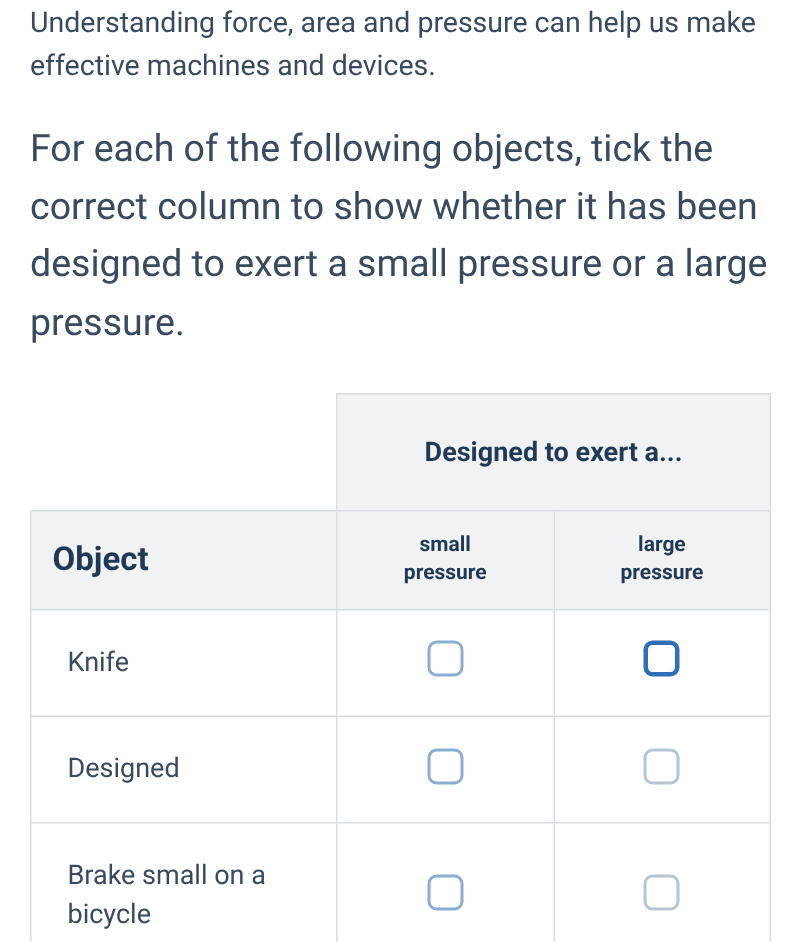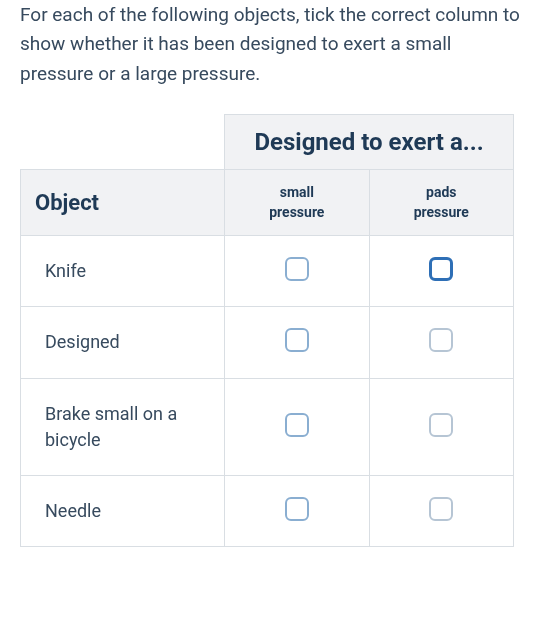--- a/index.html
+++ b/index.html
@@ -23,21 +23,21 @@
     padding:0 20px 30px 20px;
     box-sizing:border-box;
   }
   p.lead{
     font-size:19px;
     line-height:1.55;
     margin:0 0 22px 0;
     color:var(--ink);
   }
   p.instruction{
-    font-size:19px;
+    font-size:25px;
     line-height:1.55;
     margin:0 0 26px 0;
     color:var(--ink);
   }
 
   table.quiz{
     width:494px;
     border-collapse:collapse;
     font-size:18px;
   }
@@ -46,23 +46,23 @@
   }
   
   th.corner{
     border:none !important;
     background:transparent;
   }
   th.span-head{
     background:var(--head-bg);
     color:var(--ink-strong);
     font-weight:700;
-    padding:13px 10px;
+    padding:28px 10px;
     text-align:center;
-    font-size:24px;
+    font-size:18px;
   }
   th.obj-head{
     background:var(--head-bg);
     color:var(--ink-strong);
     font-weight:700;
     text-align:left;
     padding:20px 14px;
     width:198px;
     font-size:22px;
   }
@@ -96,37 +96,38 @@
   }
   .cb.soft{border:2px solid var(--cb-border-soft);}
   .cb.strong{border:3px solid var(--cb-border);}
   .cb.muted{border:2px solid var(--cb-border-muted);}
 </style>
 </head>
 <body>
 
 <div class="page">
 
+  <p class="lead">Understanding force, area and pressure can help us make effective machines and devices.</p>
 
   <p class="instruction">For each of the following objects, tick the correct column to show whether it has been designed to exert a small pressure or a large pressure.</p>
 
   <table class="quiz">
     <thead>
       <tr>
         <th class="corner"></th>
         <th class="span-head" colspan="2">Designed to exert a...</th>
       </tr>
       <tr>
         <th class="obj-head">Object</th>
         <th class="col-head">
           <span>small</span><br>
           <span>pressure</span>
         </th>
         <th class="col-head">
-          <span>pads</span><br>
+          <span>large</span><br>
           <span>pressure</span>
         </th>
       </tr>
     </thead>
     <tbody>
       <tr>
         <td class="obj">Knife</td>
         <td class="cb-cell"><span class="cb soft"></span></td>
         <td class="cb-cell"><span class="cb strong"></span></td>
       </tr>

